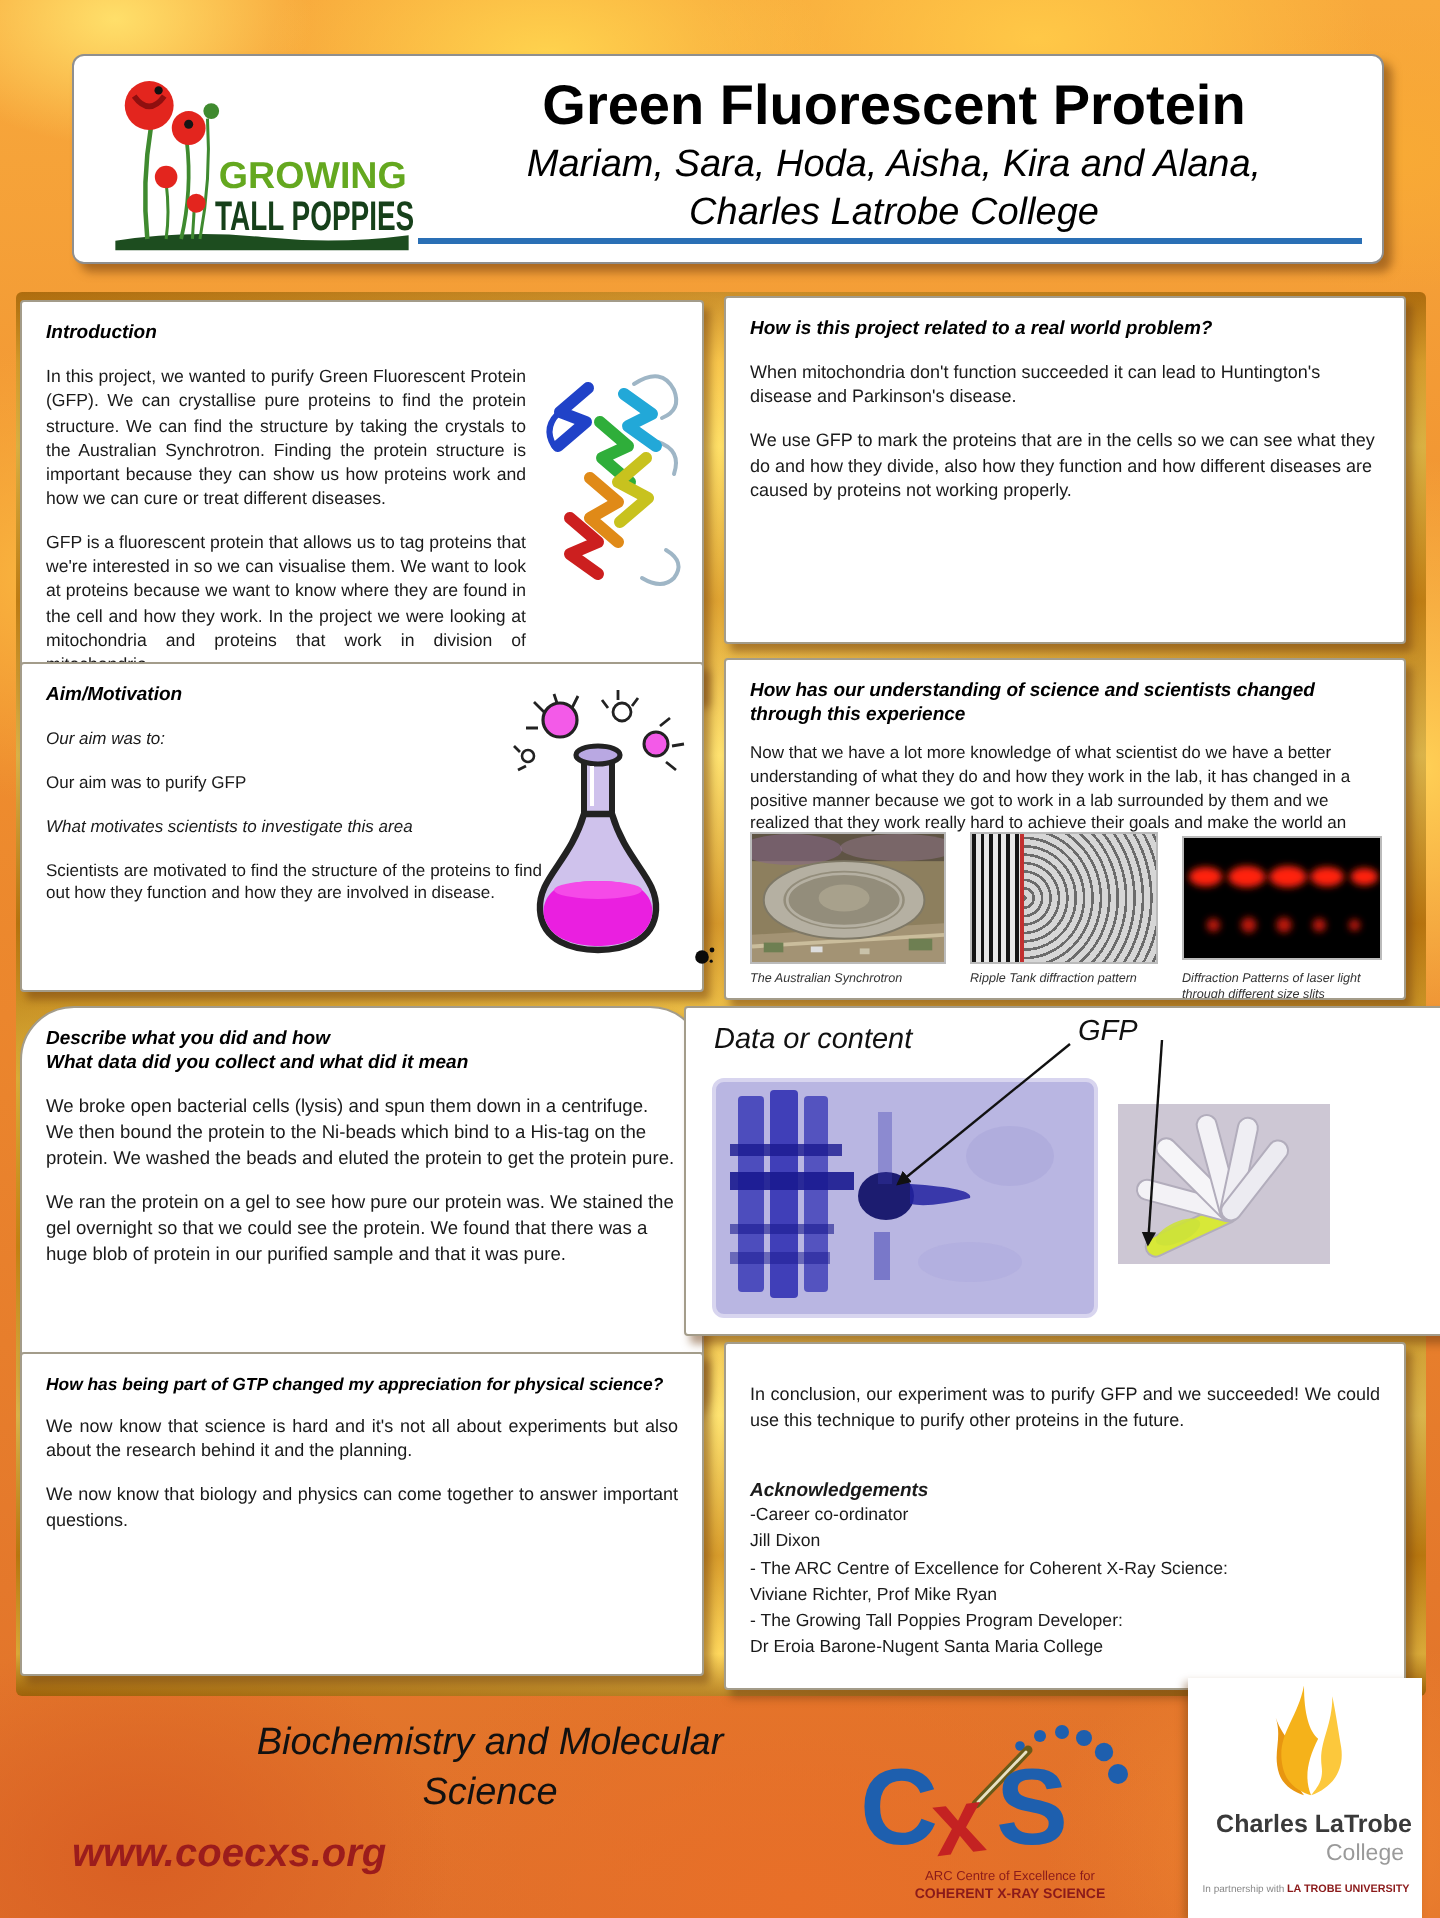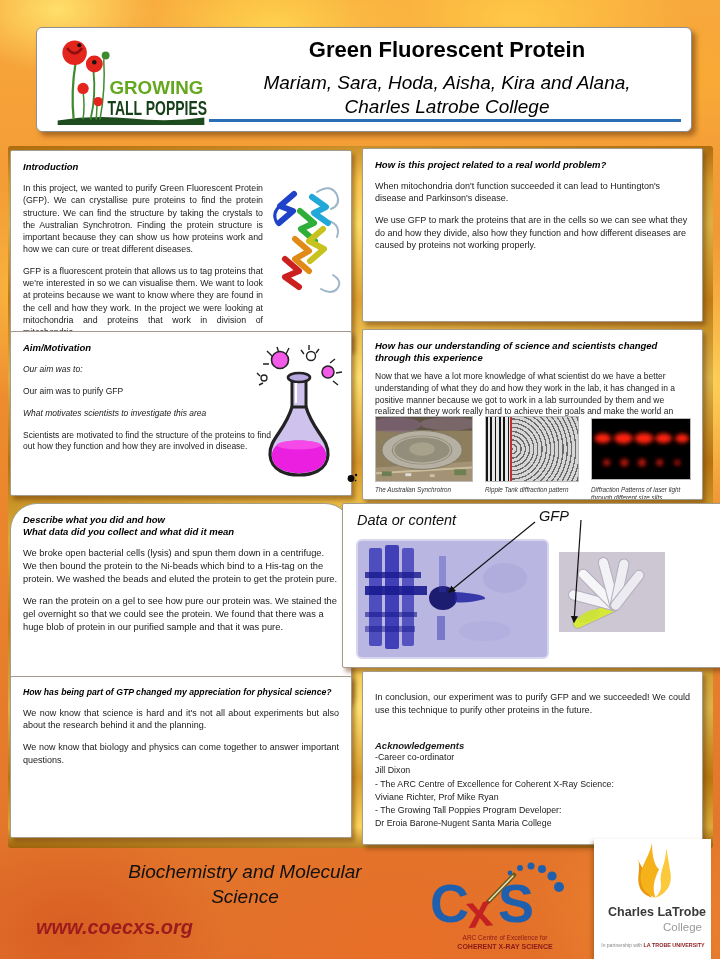--- a/index.html
+++ b/index.html
@@ -25,21 +25,21 @@
       linear-gradient(90deg, rgba(130,75,8,.30), rgba(255,240,160,.18) 50%, rgba(130,75,8,.30)),
       linear-gradient(180deg,#c07a10,#f7bd3a 5%,#ffdd5c 11%,#d8931a 22%,#ffe066 33%,#cc8512 45%,#ffd84e 56%,#e09a18 68%,#ffe268 80%,#cf8a12 90%,#ffd34e 97%,#a96b0a);
   }
   
   #header-box{
     position:absolute;left:36px;top:27px;width:654px;height:103px;background:#fff;
     border:1px solid #8f8f8f;border-radius:6px;box-shadow:4px 4px 5px rgba(110,60,15,.55);
   }
   #logo{position:absolute;left:10px;top:5px;width:168px;height:94px;}
   .hd-title{position:absolute;left:175px;width:470px;text-align:center;color:#000;}
-  #main-title{top:9px;font-size:22px;font-weight:bold;}
+  #main-title{top:9px;font-size:28px;font-weight:bold;}
   #authors{top:44px;font-size:19px;font-style:italic;}
   #school{top:68px;font-size:19px;font-style:italic;}
   #title-rule{position:absolute;left:172px;top:91px;width:472px;height:2.5px;background:#2a6fb5;}
   
   .box{position:absolute;background:#fff;border:1px solid #a39c8a;border-radius:2px;
        box-shadow:3px 4px 4px rgba(110,60,15,.5);padding:10px 12px;box-sizing:border-box;
        overflow:hidden;color:#1a1a1a;}
   .box-title{font-weight:bold;font-style:italic;font-size:9.5px;color:#000;line-height:1.25;}
   .box p{margin:9px 0 0;font-size:9px;line-height:1.4;}
   .just{text-align:justify;}

